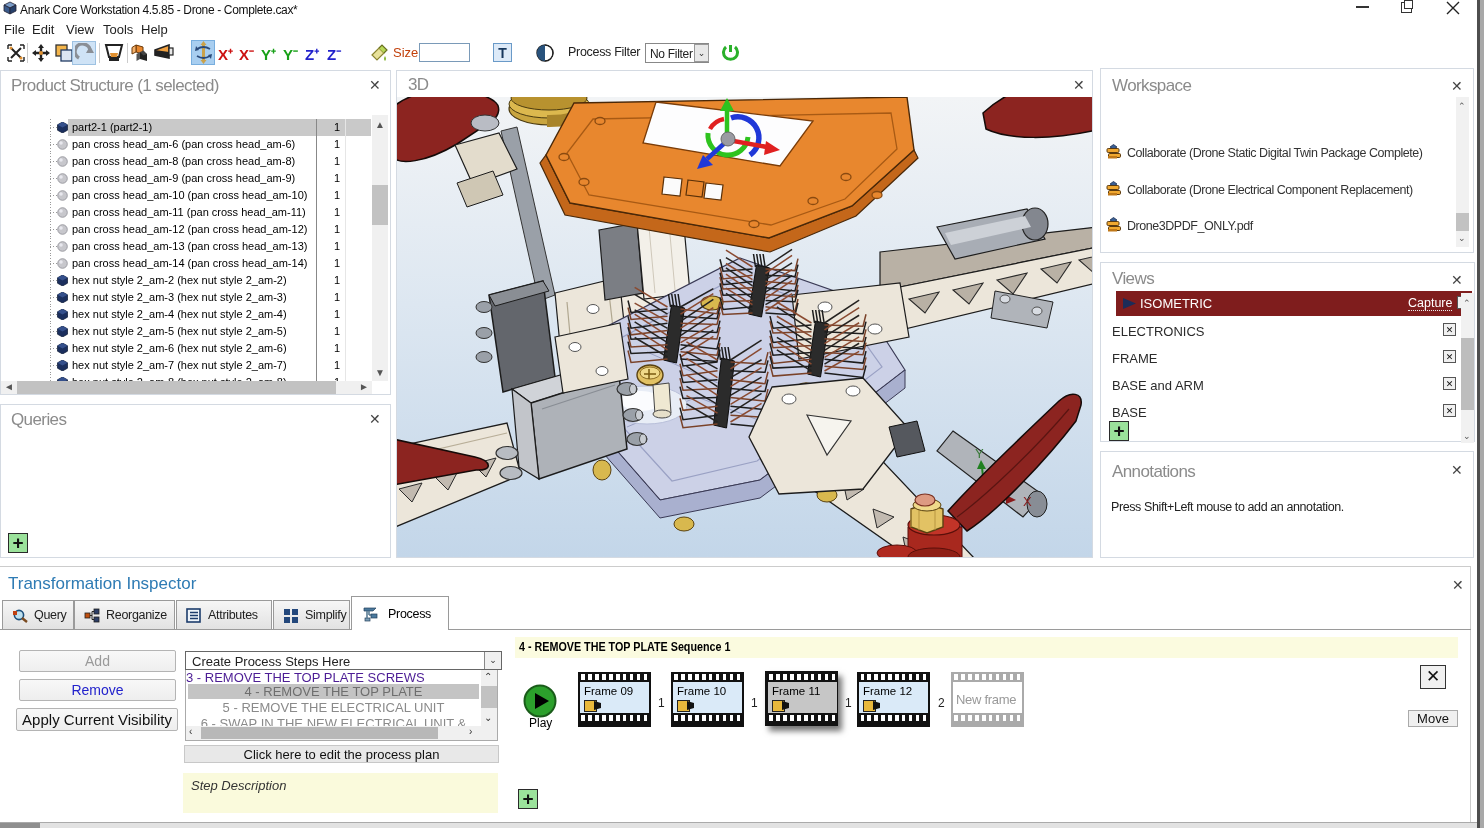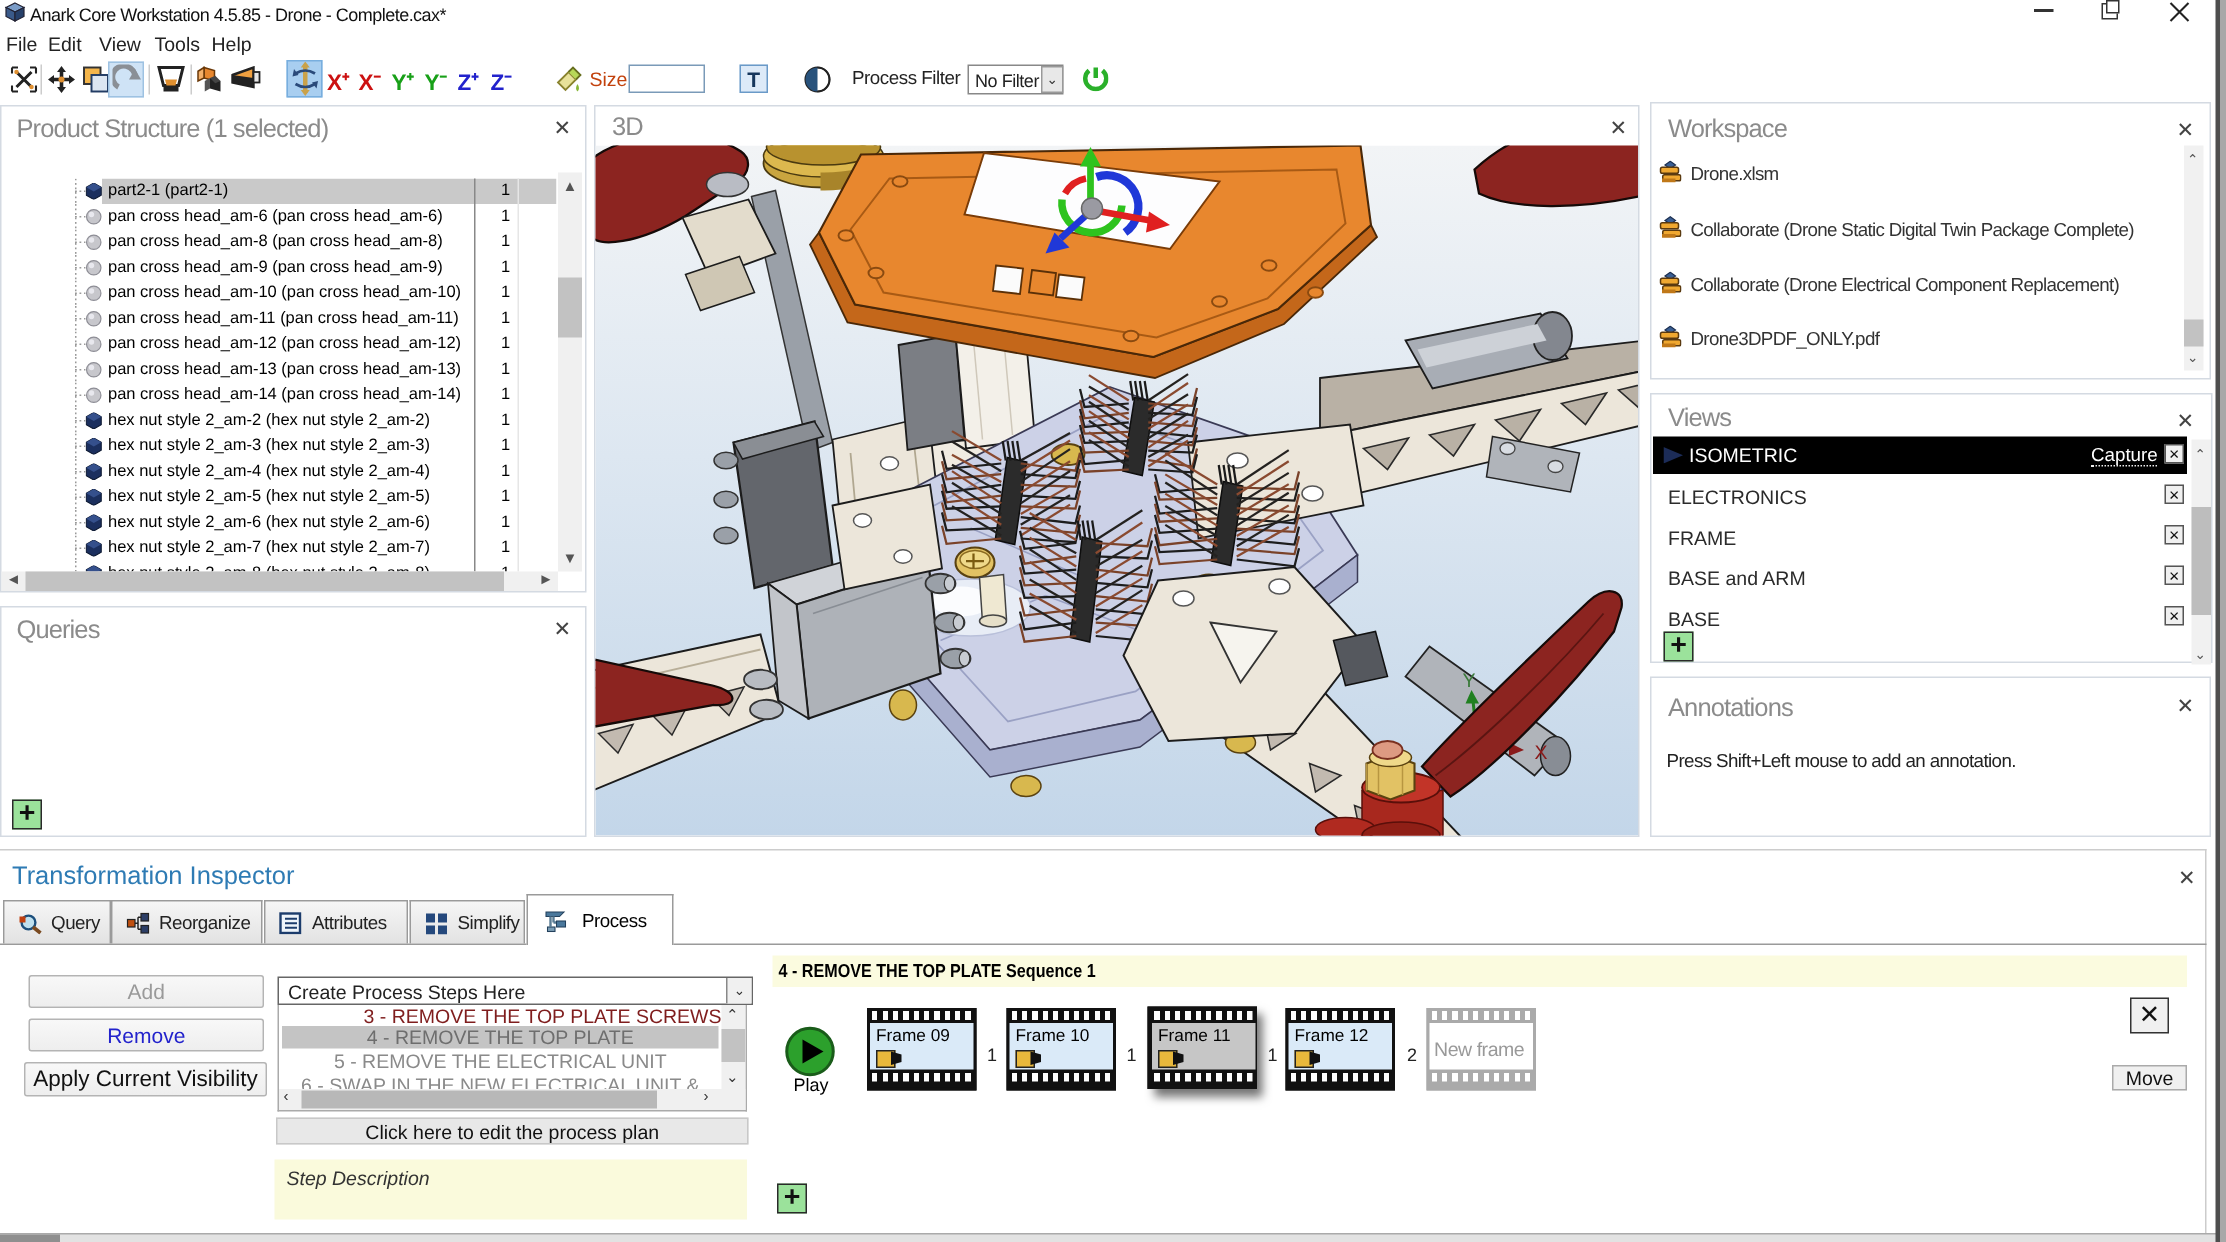--- a/index.html
+++ b/index.html
@@ -628,29 +628,20 @@
 <path d="M 514,412 L 514,430 M 522,409 L 522,433 M 538,409 L 538,433" fill="none" stroke="#b89640" stroke-width="1"></path>
 <ellipse cx="530" cy="408" rx="14" ry="6" fill="#efd98a" stroke="#5a4210" stroke-width="1"></ellipse>
 <ellipse cx="528" cy="403" rx="10" ry="6" fill="#dd9a82" stroke="#7a3020" stroke-width="1.2"></ellipse>
 </g>
   </svg>
 </div>
 
 <div class="abs panel" id="workspacepanel" style="left:1100px;top:68px;width:374px;height:185px">
   <div class="abs ptitle" style="left:11px;top:7px">Workspace</div>
   <div class="abs pclose" style="left:350px;top:9px">✕</div>
-  <div class="abs wsrow" style="top:38px">
-      <svg class="wsicon" width="15" height="16" viewBox="0 0 15 16">
-        <polygon points="7.5,0.5 11,3 7.5,5.5 4,3" fill="#3a5f94" stroke="#1c2f50" stroke-width="0.8"></polygon>
-        <rect x="1" y="4.5" width="12" height="4" rx="1.2" fill="#f0a830" stroke="#5a3a10" stroke-width="1"></rect>
-        <rect x="2.5" y="9.5" width="12" height="4" rx="1.2" fill="#f0a830" stroke="#5a3a10" stroke-width="1"></rect>
-        <rect x="2" y="12" width="9" height="2.5" fill="#c07818"></rect>
-      </svg>
-      <span>Drone.xlsm</span>
-    </div>
   <div class="abs wsrow" style="top:75px">
       <svg class="wsicon" width="15" height="16" viewBox="0 0 15 16">
         <polygon points="7.5,0.5 11,3 7.5,5.5 4,3" fill="#3a5f94" stroke="#1c2f50" stroke-width="0.8"></polygon>
         <rect x="1" y="4.5" width="12" height="4" rx="1.2" fill="#f0a830" stroke="#5a3a10" stroke-width="1"></rect>
         <rect x="2.5" y="9.5" width="12" height="4" rx="1.2" fill="#f0a830" stroke="#5a3a10" stroke-width="1"></rect>
         <rect x="2" y="12" width="9" height="2.5" fill="#c07818"></rect>
       </svg>
       <span>Collaborate (Drone Static Digital Twin Package Complete)</span>
     </div>
   <div class="abs wsrow" style="top:112px">
@@ -673,21 +664,21 @@
     </div>
   <div class="abs" style="left:355px;top:28px;width:13px;height:150px;background:#f1f1f1">
     <div class="abs" style="left:2px;top:4px;font-size:9px;color:#555">⌃</div>
     <div class="abs" style="left:0;top:116px;width:13px;height:18px;background:#c2c2c2"></div>
     <div class="abs" style="left:2px;top:136px;font-size:9px;color:#555">⌄</div>
   </div>
 </div>
 <div class="abs panel" id="viewspanel" style="left:1100px;top:262px;width:375px;height:180px">
   <div class="abs ptitle" style="left:11px;top:6px">Views</div>
   <div class="abs pclose" style="left:350px;top:9px">✕</div>
-  <div class="abs" style="left:1px;top:28px;width:356px;height:25px;background:#000000">
+  <div class="abs" style="left:15px;top:28px;width:356px;height:25px;background:#7f1d1d">
     <svg class="abs" style="left:7px;top:7px" width="14" height="11" viewBox="0 0 14 11">
         <polygon points="0,0 13,5.5 0,11" fill="#1c2c58"></polygon>
       </svg>
     <span class="abs" style="left:24px;top:5px;font-size:13px;color:#fff">ISOMETRIC</span>
     <span class="abs" style="left:292px;top:5px;font-size:12.5px;color:#fff;border-bottom:1px dotted #eee">Capture</span>
     <div class="xbtn" style="left:341px;top:5px">✕</div>
   </div>
   <div class="abs vrow" style="top:55px">
       <span>ELECTRONICS</span>
       <div class="xbtn" style="left:341px;top:5px">✕</div>
@@ -769,21 +760,21 @@
   <div class="abs pbtn" style="left:19px;top:83px;width:157px;height:22px;color:#9a9a9a">Add</div>
   <div class="abs pbtn" style="left:19px;top:112px;width:157px;height:22px;color:#2222cc">Remove</div>
   <div class="abs pbtn" style="left:16px;top:141px;width:162px;height:23px;color:#111;font-size:15px">Apply Current Visibility</div>
 
   <div class="abs" style="left:185px;top:84px;width:317px;height:19px;border:1px solid #666;background:#fff">
     <span class="abs" style="left:6px;top:2px;font-size:13px;color:#222">Create Process Steps Here</span>
     <div class="abs" style="right:0px;top:0px;width:17px;height:17px;background:#f0f0f0;border-left:1px solid #888;text-align:center;font-size:9px;color:#333;line-height:17px">⌄</div>
   </div>
 
   <div class="abs" style="left:185px;top:103px;width:313px;height:71px;border:1px solid #aaa;border-top:none;background:#fff;overflow:hidden">
-    <div class="abs" style="left:0;top:0px;width:295px;height:13px;font-size:13px;color:#7f1d1d;text-align:right">3 - REMOVE THE TOP PLATE SCREWS</div>
+    <div class="abs" style="left:0;top:0px;width:295px;height:13px;font-size:13px;color:#4c1d95;text-align:left">3 - REMOVE THE TOP PLATE SCREWS</div>
     <div class="abs" style="left:2px;top:14px;width:291px;height:15px;background:#c4c4c4;font-size:13px;color:#6e6e6e;text-align:center">4 - REMOVE THE TOP PLATE</div>
     <div class="abs" style="left:0;top:30px;width:295px;height:15px;font-size:13px;color:#8a8a8a;text-align:center">5 - REMOVE THE ELECTRICAL UNIT</div>
     <div class="abs" style="left:0;top:46px;width:295px;height:10px;font-size:13px;color:#8a8a8a;text-align:center;overflow:hidden">6 - SWAP IN THE NEW ELECTRICAL UNIT &amp; ATTACH</div>
     <div class="abs" style="left:295px;top:0;width:16px;height:56px;background:#f0f0f0">
       <div class="abs" style="left:3px;top:1px;font-size:10px;color:#333">⌃</div>
       <div class="abs" style="left:0;top:16px;width:16px;height:22px;background:#c2c2c2"></div>
       <div class="abs" style="left:3px;top:42px;font-size:10px;color:#333">⌄</div>
     </div>
     <div class="abs" style="left:0;top:56px;width:313px;height:14px;background:#f0f0f0">
       <div class="abs" style="left:3px;top:0px;font-size:10px;color:#333">‹</div>

